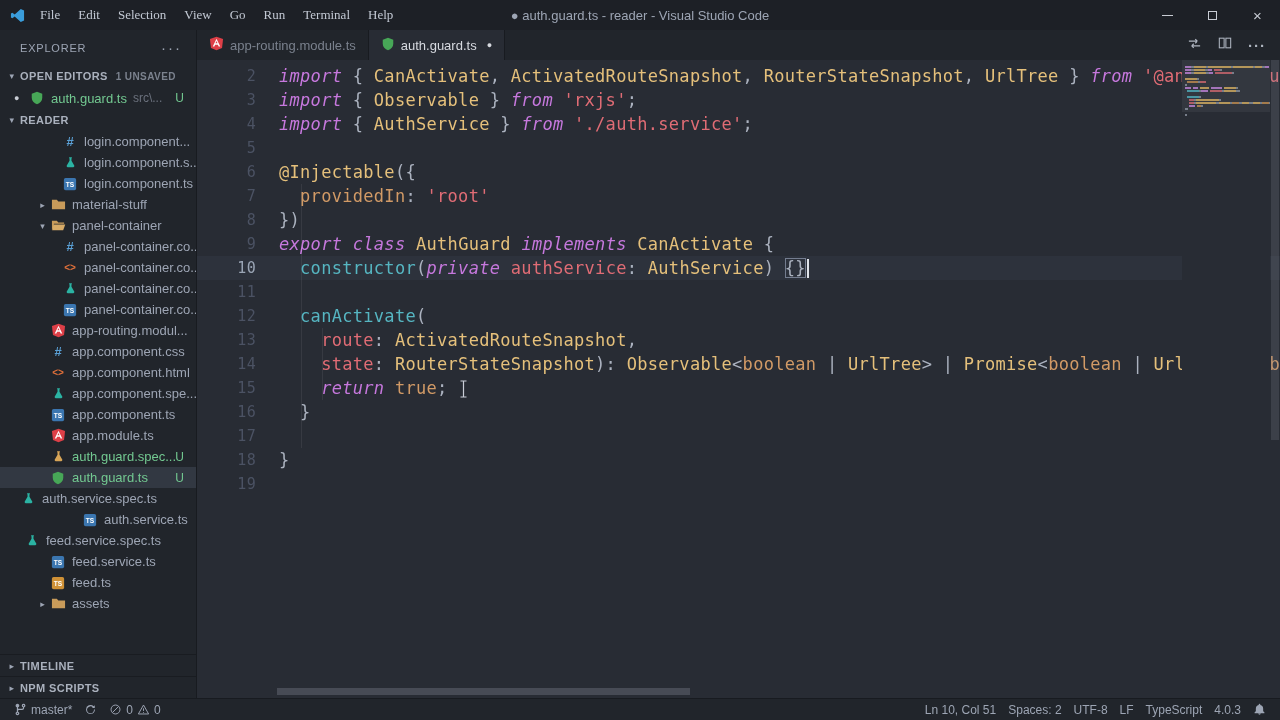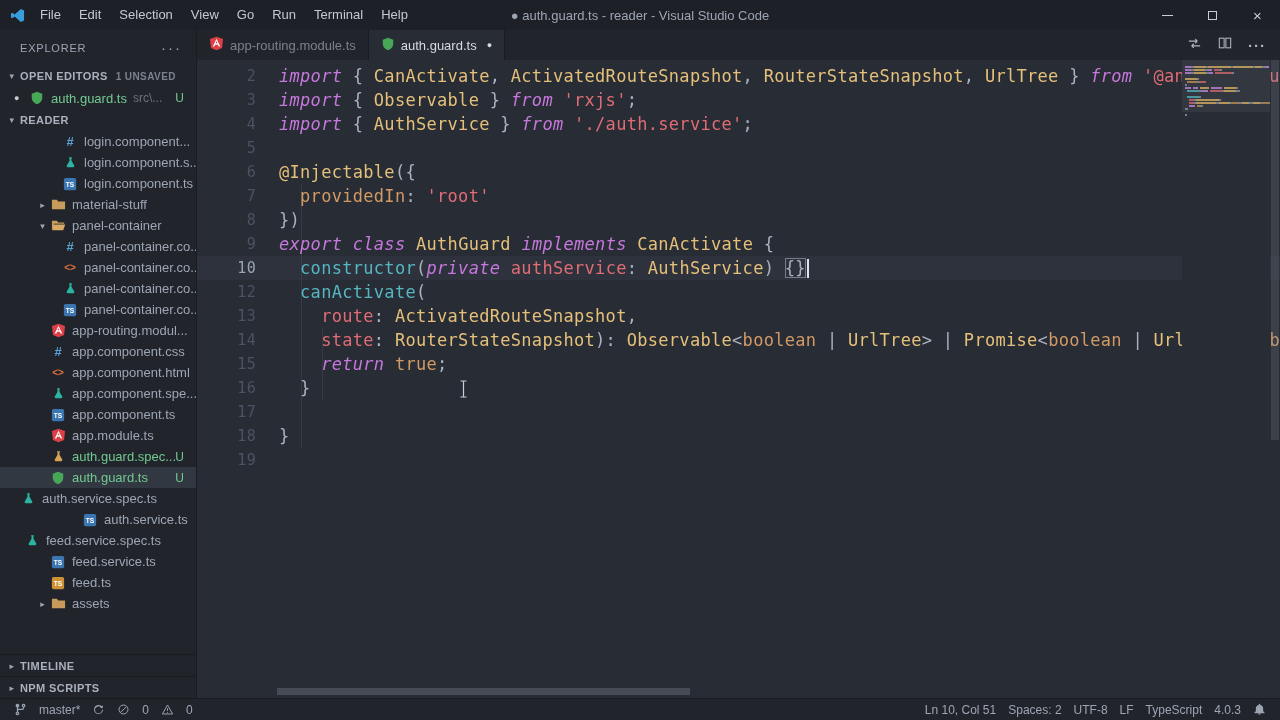--- a/index.html
+++ b/index.html
@@ -3,21 +3,21 @@
 <meta charset="utf-8">
 <style>
   * { margin:0; padding:0; box-sizing:border-box; }
   html,body { width:1280px; height:720px; overflow:hidden; }
   body { background:#282c34; font-family:"Liberation Sans", sans-serif; }
   #app { width:1280px; height:720px; display:flex; flex-direction:column; position:relative; }
 
   
   .titlebar { height:30px; background:#1d2026; display:flex; align-items:center; color:#c3c9d4; font-size:13px; position:relative; flex:none; }
   .vscode-logo { width:15px; height:15px; margin:0 6px 0 10px; flex:none; }
-  .menubar { display:flex; height:30px; }
+  .menubar { display:flex; height:30px;font-family:Liberation Serif, serif; }
   .menu-item { padding:0 9px; line-height:30px; cursor:default; white-space:nowrap; }
   .window-title { position:absolute; left:50%; transform:translateX(-50%); color:#9da5b4; font-size:13px; white-space:nowrap; }
   .win-controls { margin-left:auto; display:flex; height:30px; }
   .win-btn { width:45px; display:flex; align-items:center; justify-content:center; color:#c8ccd4; font-size:15px; }
   .icon-min { width:11px; height:1px; background:#c8ccd4; }
   .icon-max { width:9px; height:9px; border:1px solid #c8ccd4; }
 
   
   .main { flex:1; display:flex; min-height:0; }
 
@@ -77,21 +77,21 @@
   .mm-slider { position:absolute; left:0; right:0; top:0; height:52px; background:rgba(255,255,255,0.055); }
 
   .vscroll { position:absolute; right:0; top:0; width:10px; bottom:0; }
   .vthumb { position:absolute; top:0; left:1px; width:8px; height:380px; background:rgba(130,136,148,0.22); }
   .hthumb { position:absolute; left:80px; bottom:3px; width:413px; height:7px; background:rgba(130,136,148,0.35); }
 
   .ibeam { position:absolute; left:262px; top:320px; }
 
   
   .statusbar { height:22px; flex:none; background:#21252b; border-top:1px solid #181b20; display:flex; align-items:center; font-size:12px; color:#9da5b4; padding:0 8px; }
-  .sb-item { display:flex; align-items:center; gap:12px; padding:0 6px; height:22px; white-space:nowrap; cursor:default; }
+  .sb-item { display:flex; align-items:center; gap:4px; padding:0 6px; height:22px; white-space:nowrap; cursor:default; }
   .sb-right { margin-left:auto; display:flex; align-items:center; }
   .sb-item svg { flex:none; }
 </style>
 </head>
 <body>
 
 <div id="app">
 
   <div class="titlebar">
     <svg class="vscode-logo" viewBox="0 0 16 16">
@@ -394,20 +394,21 @@
         <div class="code-scroll" id="code">
             <div class="line-row"><span class="gutter-cell">2</span><span class="code-cell"><span class="tok-k">import</span><span class="tok-w"> { </span><span class="tok-t">CanActivate</span><span class="tok-w">, </span><span class="tok-t">ActivatedRouteSnapshot</span><span class="tok-w">, </span><span class="tok-t">RouterStateSnapshot</span><span class="tok-w">, </span><span class="tok-t">UrlTree</span><span class="tok-w"> } </span><span class="tok-k">from</span><span class="tok-w"> </span><span class="tok-s">'@angular/router'</span></span></div>
             <div class="line-row"><span class="gutter-cell">3</span><span class="code-cell"><span class="tok-k">import</span><span class="tok-w"> { </span><span class="tok-t">Observable</span><span class="tok-w"> } </span><span class="tok-k">from</span><span class="tok-w"> </span><span class="tok-s">'rxjs'</span><span class="tok-w">;</span></span></div>
             <div class="line-row"><span class="gutter-cell">4</span><span class="code-cell"><span class="tok-k">import</span><span class="tok-w"> { </span><span class="tok-t">AuthService</span><span class="tok-w"> } </span><span class="tok-k">from</span><span class="tok-w"> </span><span class="tok-s">'./auth.service'</span><span class="tok-w">;</span></span></div>
             <div class="line-row"><span class="gutter-cell">5</span><span class="code-cell"></span></div>
             <div class="line-row"><span class="gutter-cell">6</span><span class="code-cell"><span class="tok-t">@Injectable</span><span class="tok-w">({</span></span></div>
             <div class="line-row"><span class="gutter-cell">7</span><span class="code-cell"><span class="tok-w">  </span><span class="tok-o">providedIn</span><span class="tok-w">: </span><span class="tok-s">'root'</span></span></div>
             <div class="line-row"><span class="gutter-cell">8</span><span class="code-cell"><span class="tok-w">})</span></span></div>
             <div class="line-row"><span class="gutter-cell">9</span><span class="code-cell"><span class="tok-k">export</span><span class="tok-w"> </span><span class="tok-k">class</span><span class="tok-w"> </span><span class="tok-t">AuthGuard</span><span class="tok-w"> </span><span class="tok-k">implements</span><span class="tok-w"> </span><span class="tok-t">CanActivate</span><span class="tok-w"> {</span></span></div>
             <div class="line-row active"><span class="gutter-cell">10</span><span class="code-cell"><span class="tok-w">  </span><span class="tok-f">constructor</span><span class="tok-w">(</span><span class="tok-k">private</span><span class="tok-w"> </span><span class="tok-v">authService</span><span class="tok-w">: </span><span class="tok-t">AuthService</span><span class="tok-w">) </span><span class="tok-b">{}</span><span class="caret"></span></span></div>
+            <div class="line-row"><span class="gutter-cell">11</span><span class="code-cell"></span></div>
             <div class="line-row"><span class="gutter-cell">12</span><span class="code-cell"><span class="tok-w">  </span><span class="tok-f">canActivate</span><span class="tok-w">(</span></span></div>
             <div class="line-row"><span class="gutter-cell">13</span><span class="code-cell"><span class="tok-w">    </span><span class="tok-v">route</span><span class="tok-w">: </span><span class="tok-t">ActivatedRouteSnapshot</span><span class="tok-w">,</span></span></div>
             <div class="line-row"><span class="gutter-cell">14</span><span class="code-cell"><span class="tok-w">    </span><span class="tok-v">state</span><span class="tok-w">: </span><span class="tok-t">RouterStateSnapshot</span><span class="tok-w">): </span><span class="tok-t">Observable</span><span class="tok-w">&lt;</span><span class="tok-o">boolean</span><span class="tok-w"> | </span><span class="tok-t">UrlTree</span><span class="tok-w">&gt; | </span><span class="tok-t">Promise</span><span class="tok-w">&lt;</span><span class="tok-o">boolean</span><span class="tok-w"> | </span><span class="tok-t">UrlTree</span><span class="tok-w">&gt; | </span><span class="tok-o">boolean</span></span></div>
             <div class="line-row"><span class="gutter-cell">15</span><span class="code-cell"><span class="tok-w">    </span><span class="tok-k">return</span><span class="tok-w"> </span><span class="tok-o">true</span><span class="tok-w">;</span></span></div>
             <div class="line-row"><span class="gutter-cell">16</span><span class="code-cell"><span class="tok-w">  }</span></span></div>
             <div class="line-row"><span class="gutter-cell">17</span><span class="code-cell"></span></div>
             <div class="line-row"><span class="gutter-cell">18</span><span class="code-cell"><span class="tok-w">}</span></span></div>
             <div class="line-row"><span class="gutter-cell">19</span><span class="code-cell"></span></div>
           </div>
         <div class="indent-guide" style="left:104px; top:124px; height:264px;"></div>

